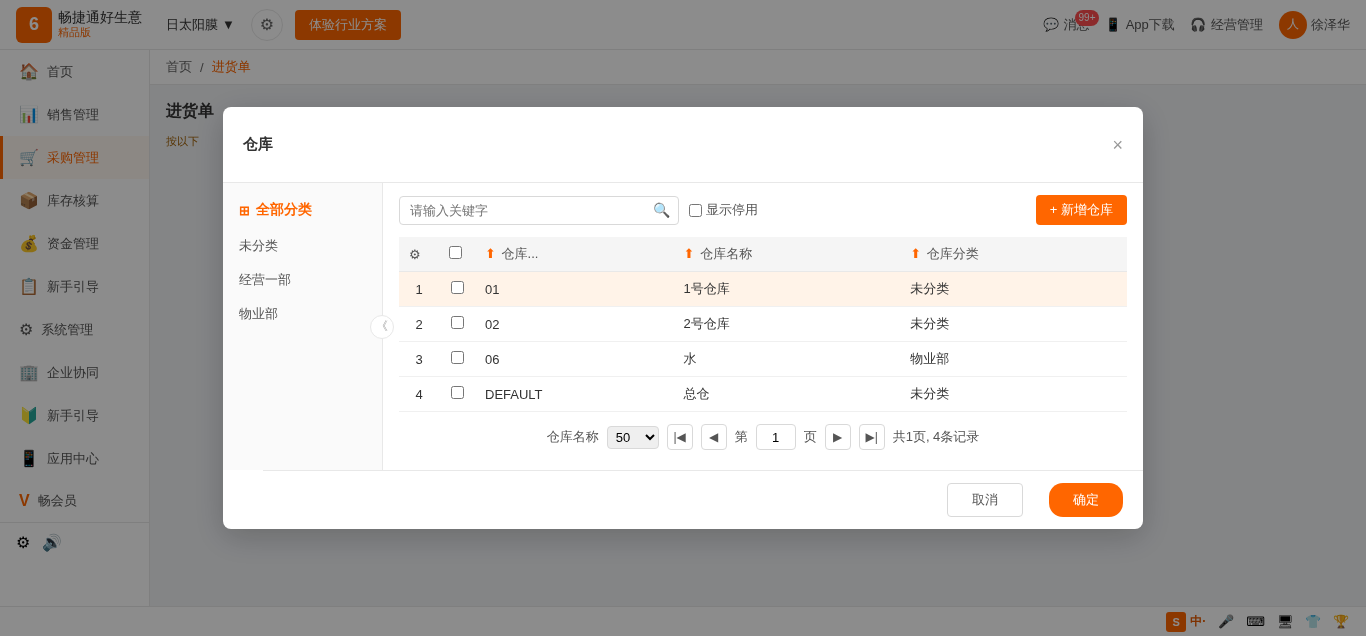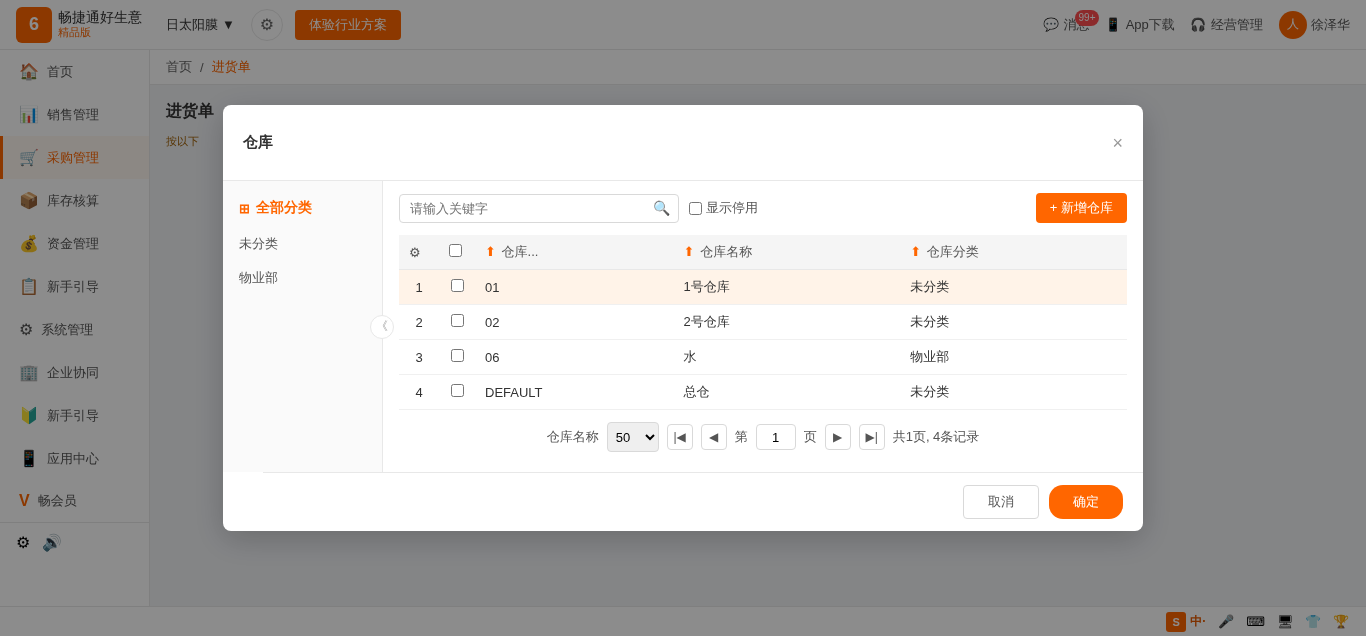--- a/index.html
+++ b/index.html
@@ -260,33 +260,33 @@
     }
     .page-input {
       width: 40px; height: 26px;
       border: 1px solid #d9d9d9;
       border-radius: 4px;
       text-align: center;
       font-size: 13px;
       outline: none;
     }
     .page-select {
-      height: 30px;
+      height: 23px;
       border: 1px solid #d9d9d9;
       border-radius: 4px;
       padding: 0 4px;
       font-size: 13px;
       outline: none;
     }
 
     
     .dialog-footer {
       padding: 12px 20px;
       border-top: 1px solid #e8e8e8;
-      display: flex; justify-content: flex-end; gap: 10px; margin-left: 40px;
+      display: flex; justify-content: flex-end; gap: 26px; margin-left: 40px;
     }
     .btn-cancel {
       padding: 7px 24px;
       border: 1px solid #d9d9d9;
       border-radius: 4px;
       background: #fff;
       cursor: pointer;
       font-size: 13px;
       color: #555;
     }
@@ -447,20 +447,21 @@
     </div>
 
     <div class="dialog-body">
 
       <div class="dialog-sidebar">
         <div class="dialog-sidebar-header">
           <span style="font-size:13px;">⊞</span>
           <span>全部分类</span>
         </div>
         <div class="dialog-sidebar-item">未分类</div>
+        <div class="dialog-sidebar-item">经营一部</div>
         <div class="dialog-sidebar-item">物业部</div>
         <div class="collapse-btn">《</div>
       </div>
 
       <div class="dialog-main">
 
         <div class="dialog-toolbar">
           <div class="search-input-wrap">
             <input class="search-input" type="text" placeholder="请输入关键字" style="">
             <button class="search-icon-btn">🔍</button>

